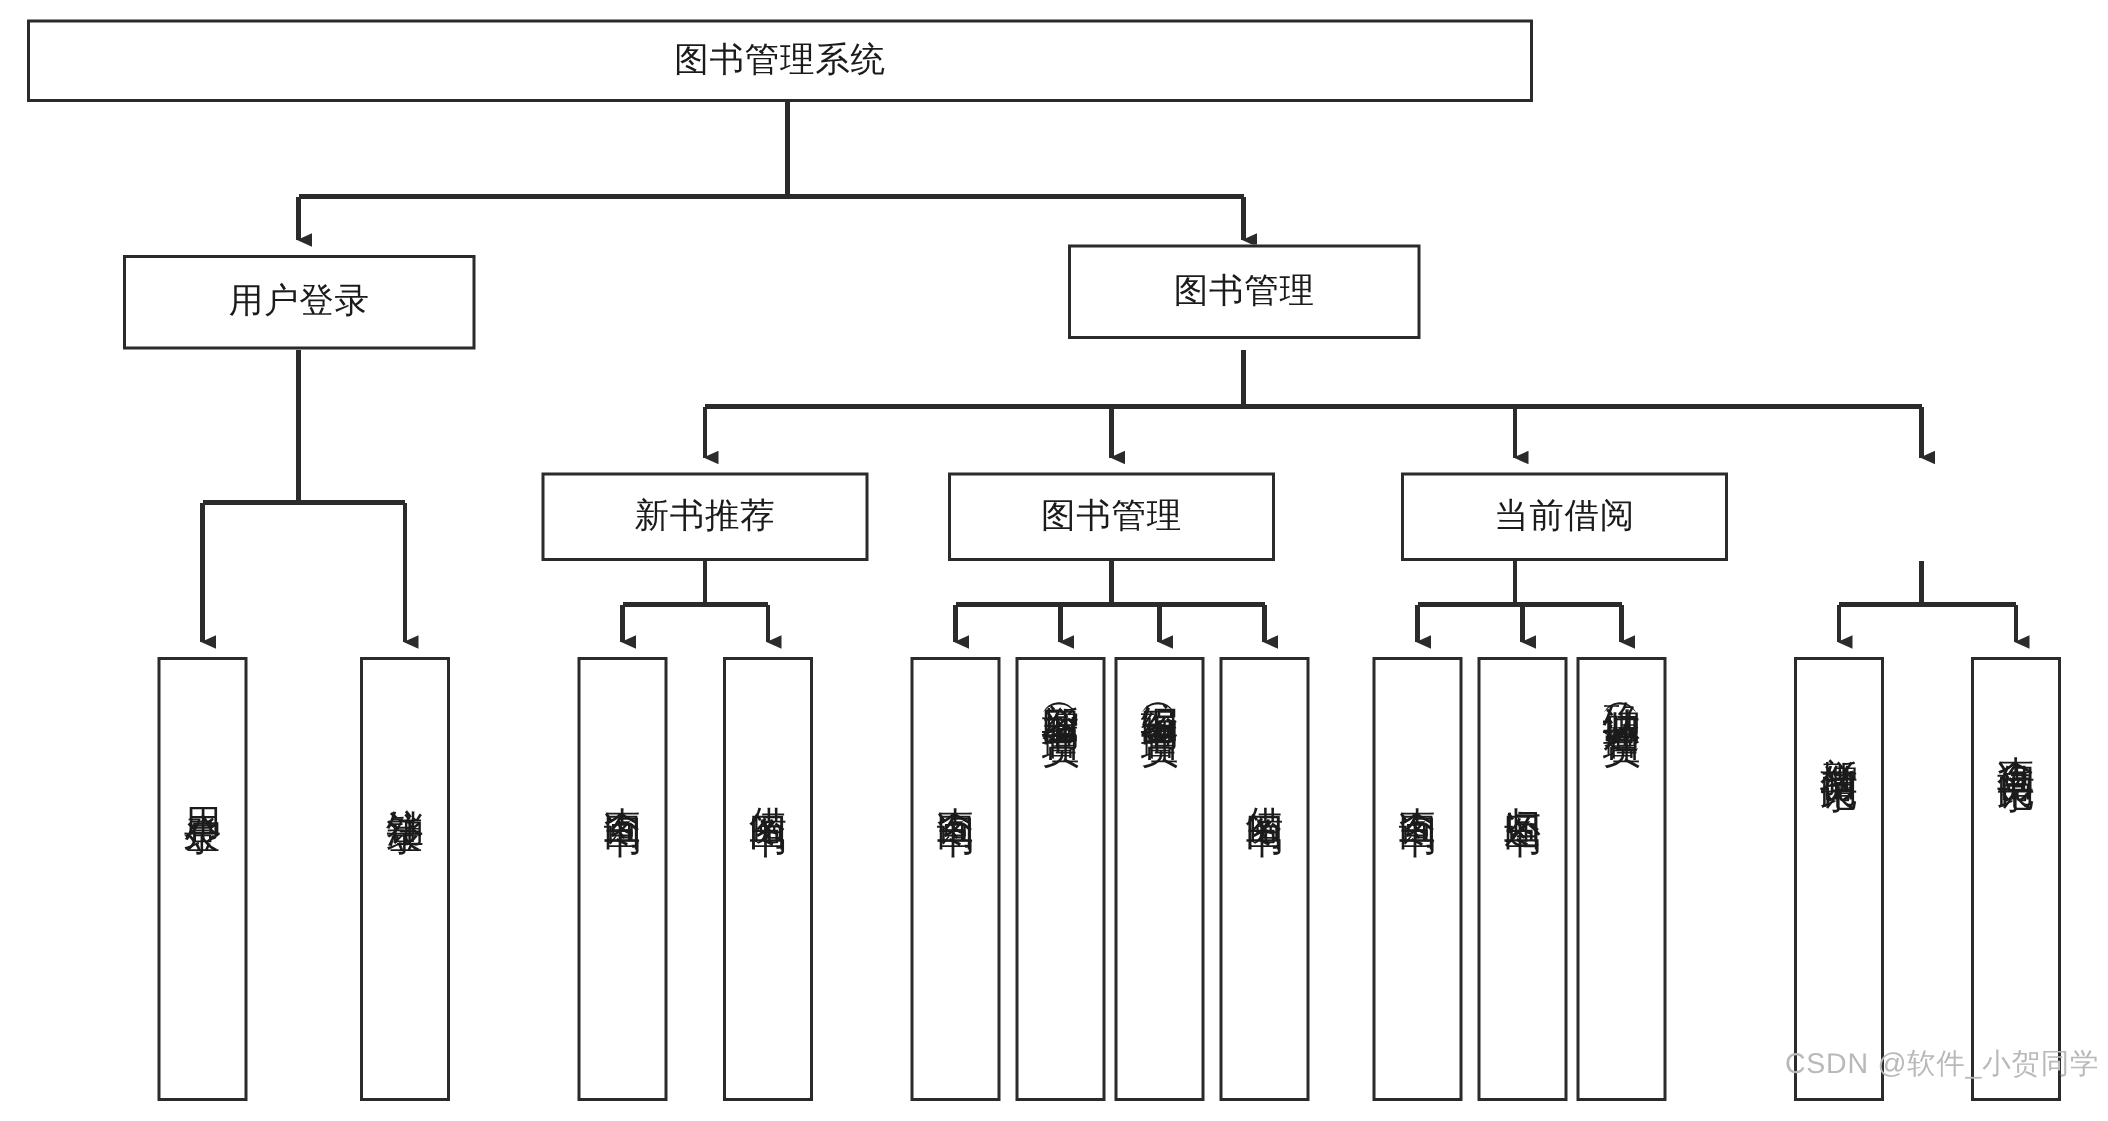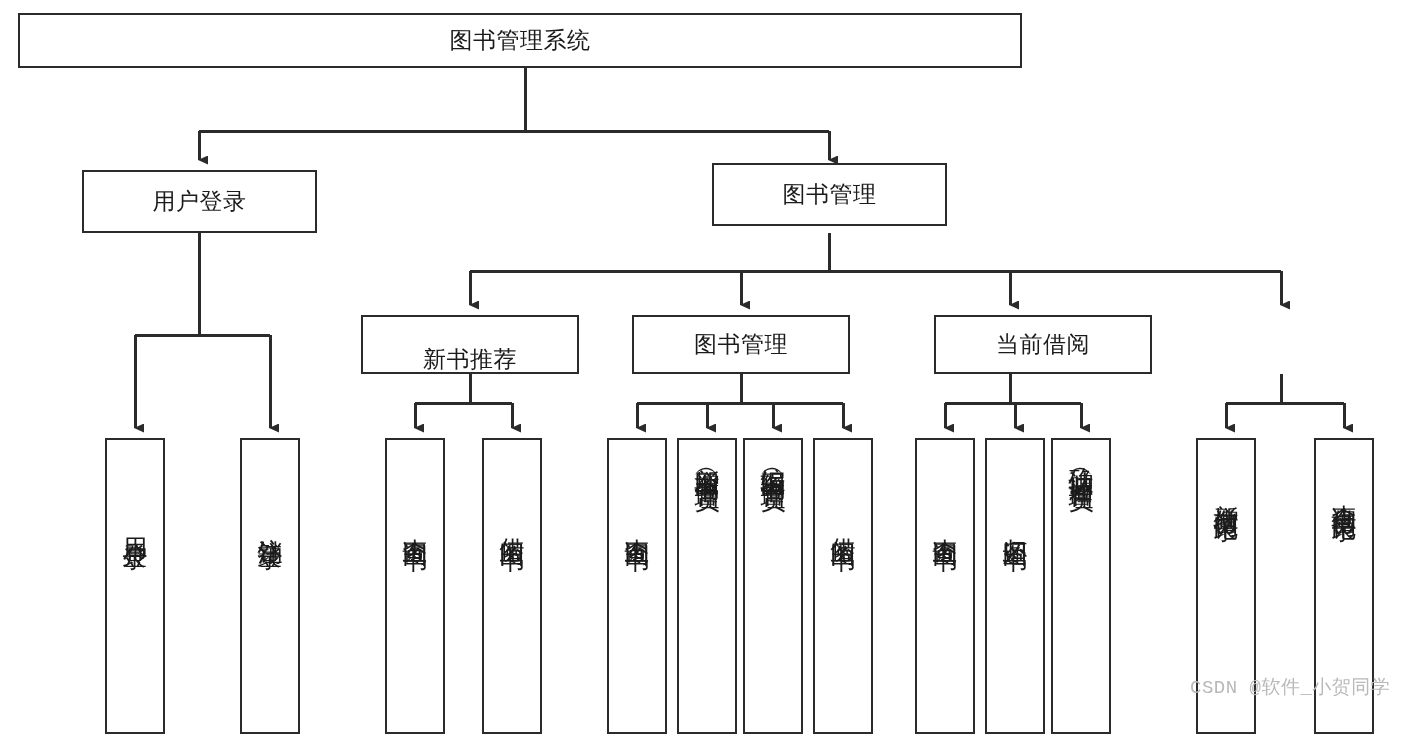--- a/index.html
+++ b/index.html
@@ -64,26 +64,26 @@
   }
   .node.vertical.midsm .node-label {
     padding-top: 38px;
   }
   .node.vertical.top .node-label {
     padding-top: 2px;
   }
   .watermark {
     position: absolute;
     left: 1190px;
-    top: 674px;
+    top: 696px;
     font-size: 19px;
     color: #b9b9b9;
     white-space: nowrap;
     letter-spacing: 0.5px;
-    font-family: Liberation Mono, monospace;
+    font-family: Liberation Sans, sans-serif;
   }
 </style>
 </head>
 <body>
 
 <div id="diagram-root">
 
   <svg class="wires" viewBox="0 0 1405 747">
     <defs>
       <marker id="arrowhead" markerWidth="9" markerHeight="10" refX="4.5" refY="9" orient="auto" markerUnits="userSpaceOnUse">
@@ -138,21 +138,21 @@
     <span class="node-label">图书管理系统</span>
   </div>
 
   <div class="node horizontal" style="left:82px; top:170px; width:235px; height:63px;">
     <span class="node-label">用户登录</span>
   </div>
   <div class="node horizontal" style="left:712px; top:163px; width:235px; height:63px;">
     <span class="node-label">图书管理</span>
   </div>
 
-  <div class="node horizontal" style="left:361px; top:315px; width:218px; height:59px;align-items:flex-end;">
+  <div class="node horizontal" style="left:361px; top:315px; width:218px; height:59px;">
     <span class="node-label">新书推荐</span>
   </div>
   <div class="node horizontal" style="left:632px; top:315px; width:218px; height:59px;">
     <span class="node-label">图书管理</span>
   </div>
   <div class="node horizontal" style="left:902px; top:315px; width:218px; height:59px;margin-left:32px;">
     <span class="node-label">当前借阅</span>
   </div>
 
   <div class="node vertical mid" style="left:105px; top:438px; width:60px; height:296px;">

